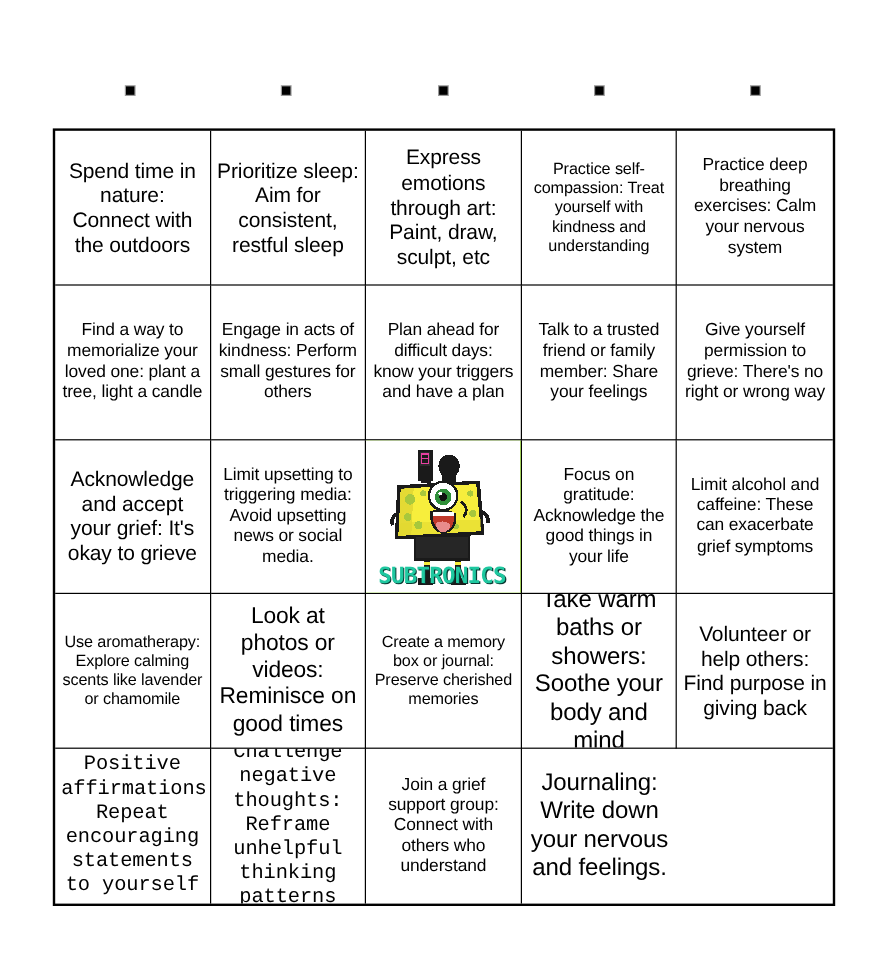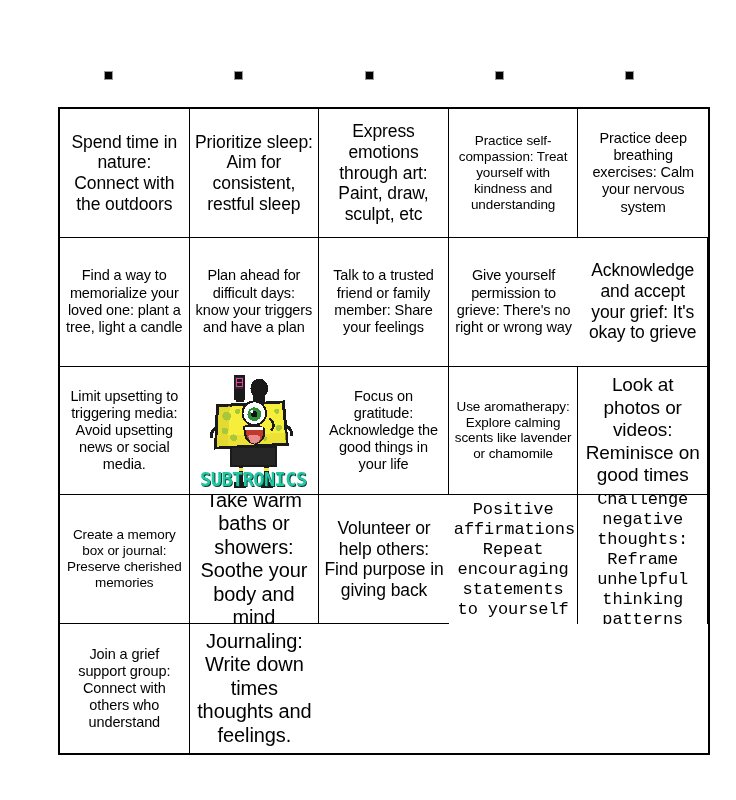--- a/index.html
+++ b/index.html
@@ -42,21 +42,21 @@
     display: block;
     width: 7px;
     height: 7px;
     background: #000000;
     box-shadow: 0 0 0 1px #9a9a9a;
   }
 
   
   #grid {
     position: absolute;
-    left: 58px;
+    left: 44px;
     top: 107px;
     width: 652px;
     height: 648px;
     box-sizing: border-box;
     border: 2px solid #000000;
     display: grid;
     grid-template-columns: repeat(5, 1fr);
     grid-template-rows: 1fr 1fr 1fr 1fr 1fr;
     background: #ffffff;
   }
@@ -146,20 +146,23 @@
       <span class="cell-text fs-s">Practice self-compassion: Treat yourself with kindness and understanding</span>
     </div>
     <div class="cell col-last">
       <span class="cell-text fs-m">Practice deep breathing exercises: Calm your nervous system</span>
     </div>
 
     <div class="cell">
       <span class="cell-text fs-m">Find a way to memorialize your loved one: plant a tree, light a candle</span>
     </div>
     <div class="cell">
+      <span class="cell-text fs-m">Engage in acts of kindness: Perform small gestures for others</span>
+    </div>
+    <div class="cell">
       <span class="cell-text fs-m">Plan ahead for difficult days: know your triggers and have a plan</span>
     </div>
     <div class="cell">
       <span class="cell-text fs-m">Talk to a trusted friend or family member: Share your feelings</span>
     </div>
     <div class="cell col-last">
       <span class="cell-text fs-m">Give yourself permission to grieve: There's no right or wrong way</span>
     </div>
 
     <div class="cell">
@@ -243,20 +246,23 @@
             <text x="65" y="122" text-anchor="middle" font-family="DejaVu Sans Mono, monospace" font-size="19" font-weight="bold" letter-spacing="-0.6" fill="#0a3a33">SUBTRONICS</text>
             <text x="64" y="121" text-anchor="middle" font-family="DejaVu Sans Mono, monospace" font-size="19" font-weight="bold" letter-spacing="-0.6" fill="#1fc8a0">SUBTRONICS</text>
           </g>
         </svg>
       </div>
     </div>
 
     <div class="cell">
       <span class="cell-text fs-m">Focus on gratitude: Acknowledge the good things in your life</span>
     </div>
+    <div class="cell col-last">
+      <span class="cell-text fs-m">Limit alcohol and caffeine: These can exacerbate grief symptoms</span>
+    </div>
 
     <div class="cell">
       <span class="cell-text fs-s">Use aromatherapy: Explore calming scents like lavender or chamomile</span>
     </div>
     <div class="cell">
       <span class="cell-text fs-xxl">Look at photos or videos: Reminisce on good times</span>
     </div>
     <div class="cell">
       <span class="cell-text fs-s">Create a memory box or journal: Preserve cherished memories</span>
     </div>
@@ -270,17 +276,17 @@
     <div class="cell row-last">
       <span class="cell-text fs-xs">Positive affirmations: Repeat encouraging statements to yourself</span>
     </div>
     <div class="cell row-last">
       <span class="cell-text fs-xs">Challenge negative thoughts: Reframe unhelpful thinking patterns</span>
     </div>
     <div class="cell row-last">
       <span class="cell-text fs-m">Join a grief support group: Connect with others who understand</span>
     </div>
     <div class="cell row-last col-last">
-      <span class="cell-text fs-l">Journaling: Write down times thoughts and feelings.</span>
+      <span class="cell-text fs-l">Journaling: Write down your nervous and feelings.</span>
     </div>
 
   </div>
 </div>
 
 </body></html>

